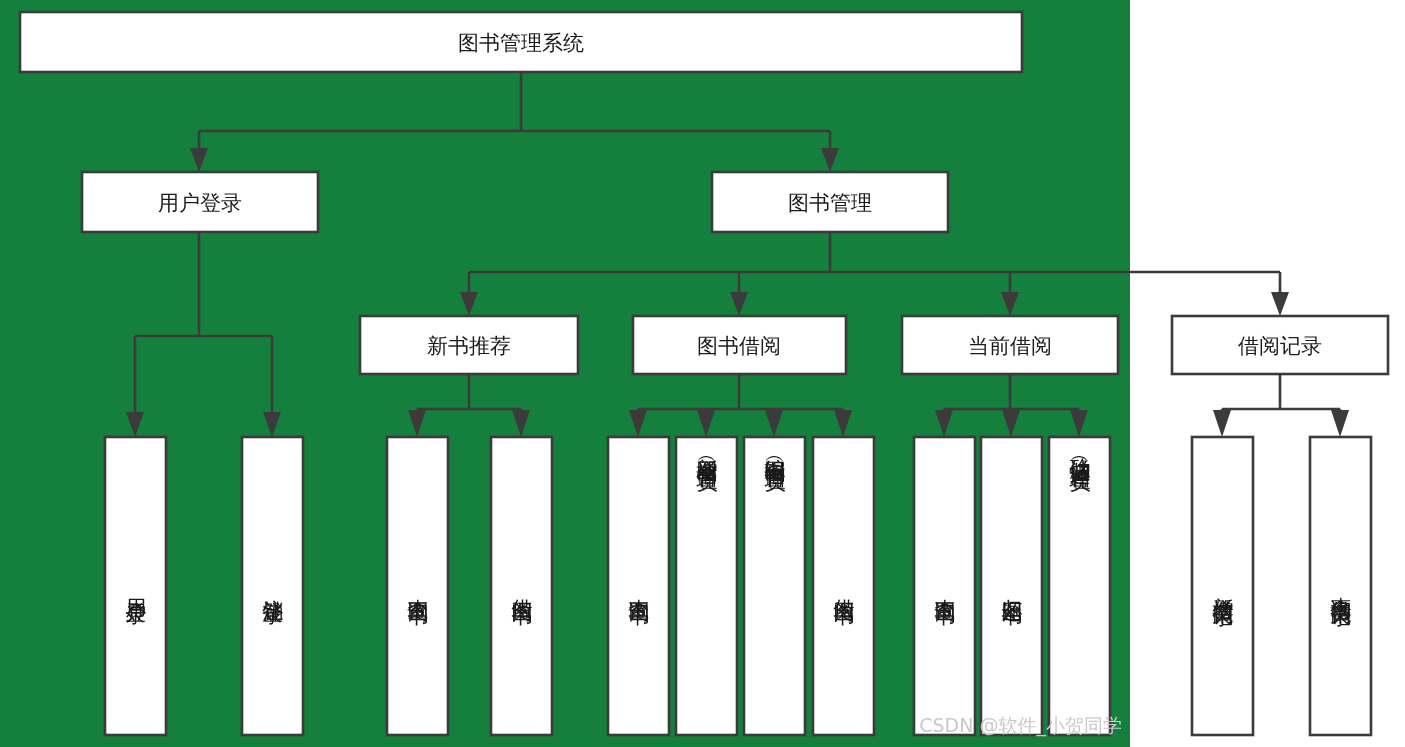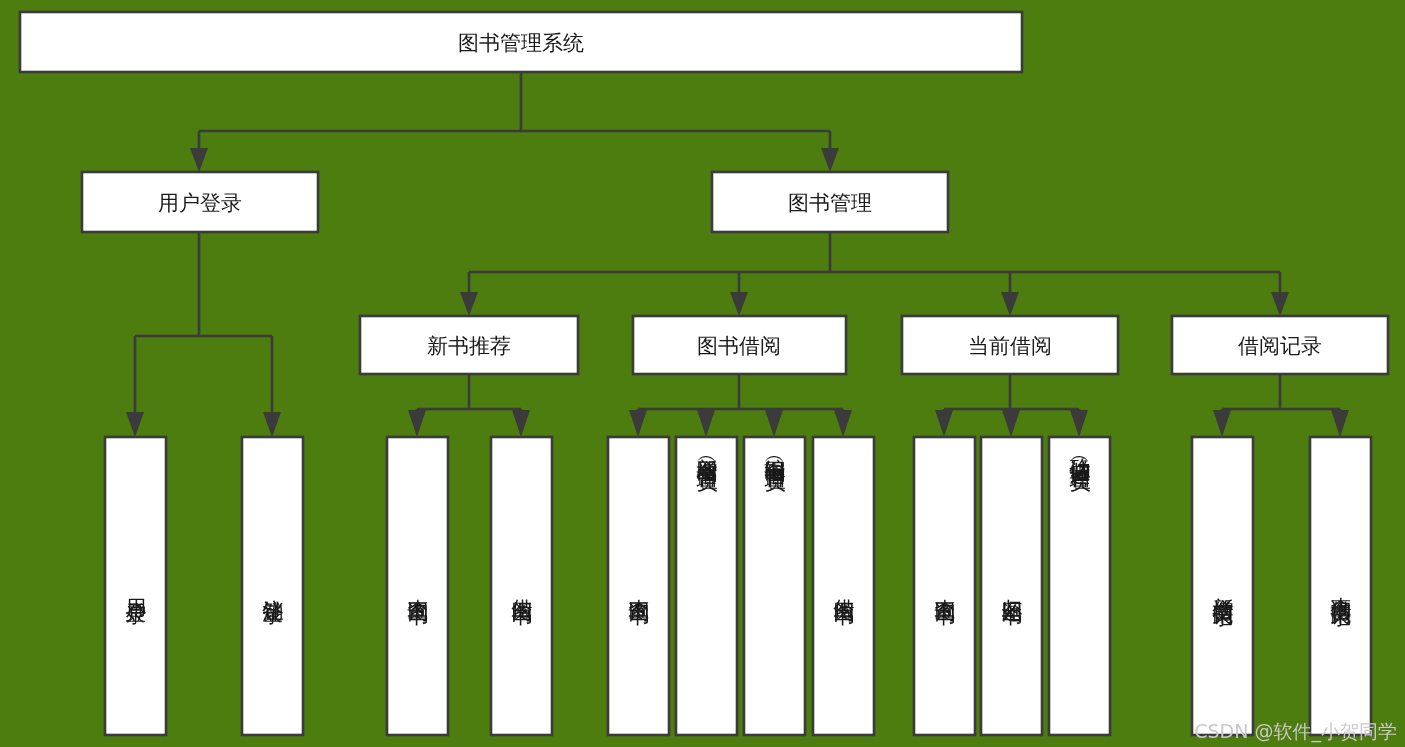--- a/index.html
+++ b/index.html
@@ -8,23 +8,23 @@
     background: #ffffff;
   }
   body {
     width: 1405px;
     height: 747px;
     font-family: "DejaVu Sans", "Liberation Sans", sans-serif;
     overflow: hidden;
   }
   #diagram-root {
     position: relative;
-    width: 1405px;
+    width: 1130px;
     height: 747px;
-    background: #4d7c0f;
+    background: #15803d;
   }
   svg#diagram-svg {
     position: absolute;
     top: 0;
     left: 0;
     width: 1405px;
     height: 747px;
     display: block;
   }
   .node-box {
@@ -67,21 +67,21 @@
   }
   .vtext-wrap {
     position: absolute;
     display: flex;
     align-items: center;
     justify-content: center;
   }
   .watermark {
     position: absolute;
     right: 8px;
-    bottom: 2px;
+    bottom: 8px;
     font-family: "DejaVu Sans", "Liberation Sans", sans-serif;
     font-size: 19px;
     color: #c9c9c9;
     white-space: nowrap;
     user-select: none;
   }
 </style>
 </head>
 <body>
 

